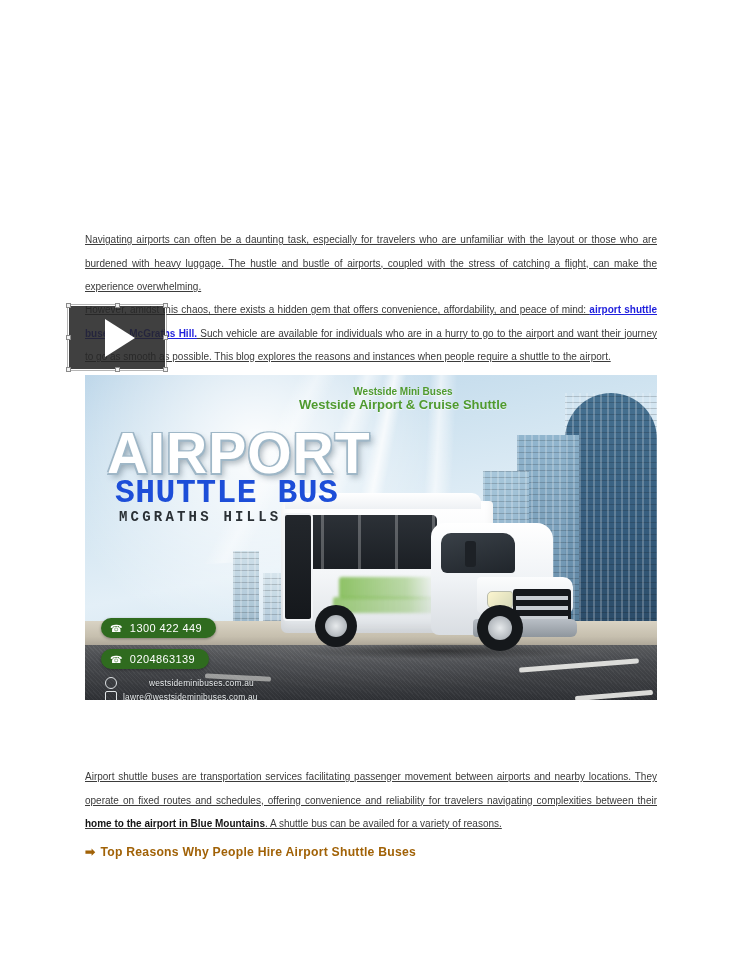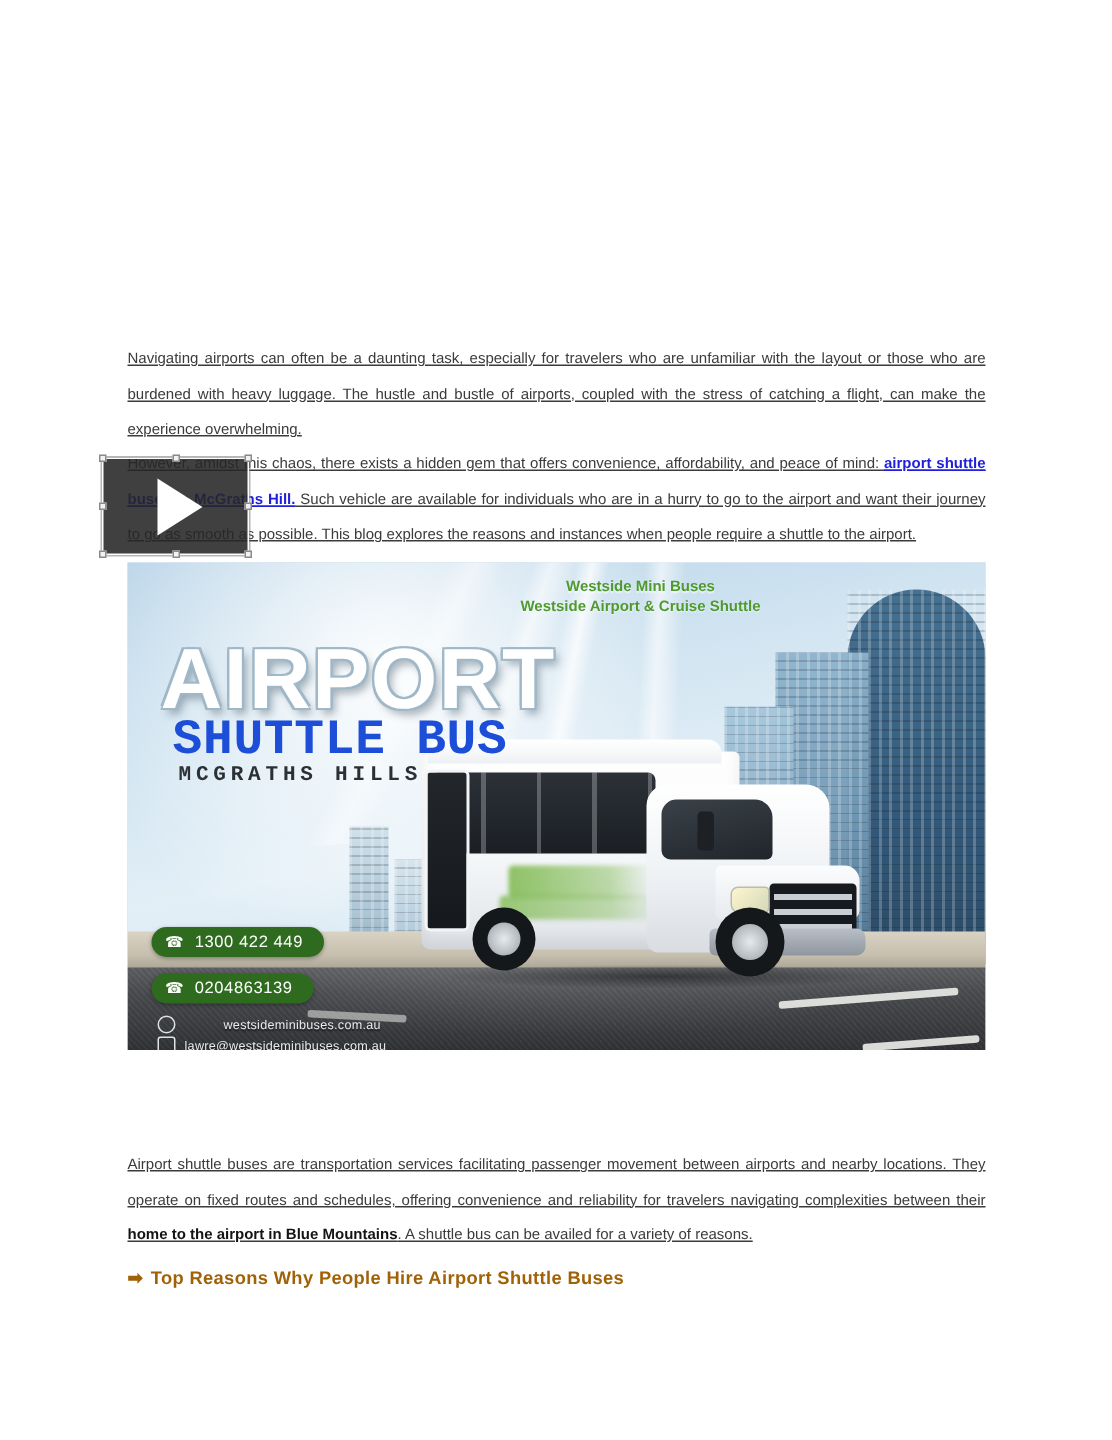--- a/index.html
+++ b/index.html
@@ -395,21 +395,21 @@
     top: 10px;
     text-align: center;
     font-family: "Liberation Sans", sans-serif;
     font-weight: 700;
     font-size: 10px;
     line-height: 13px;
     color: #4f9a2f;
     text-shadow: 0 1px 1px rgba(255,255,255,0.7);
     white-space: nowrap;
   }
-  .banner-brand .b2 { display: block; font-size: 10px; }
+  .banner-brand .b2 { display: block; font-size: 13px; }
 
   
   .pill {
     position: absolute;
     display: flex;
     align-items: center;
     gap: 7px;
     background: #2f6b1f;
     color: #ffffff;
     border-radius: 13px;

